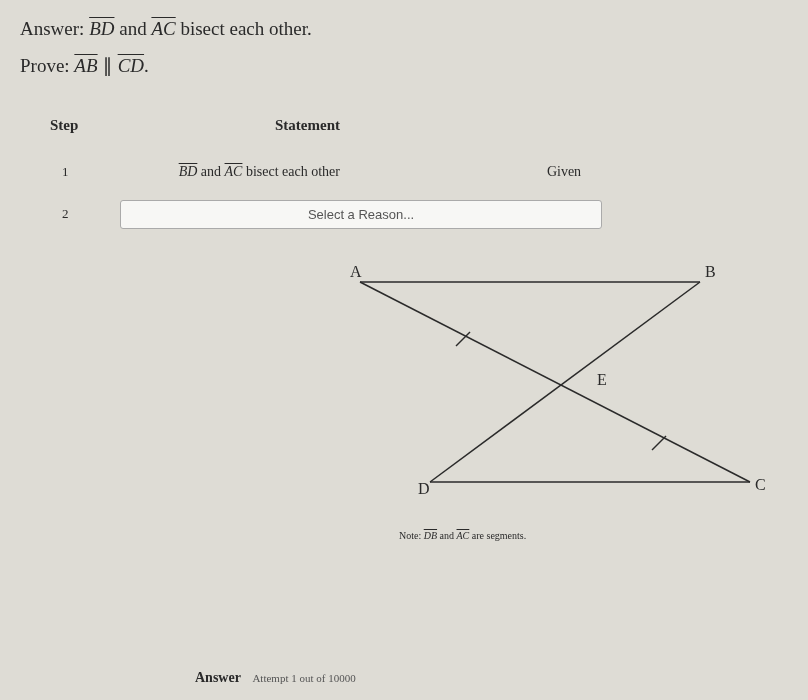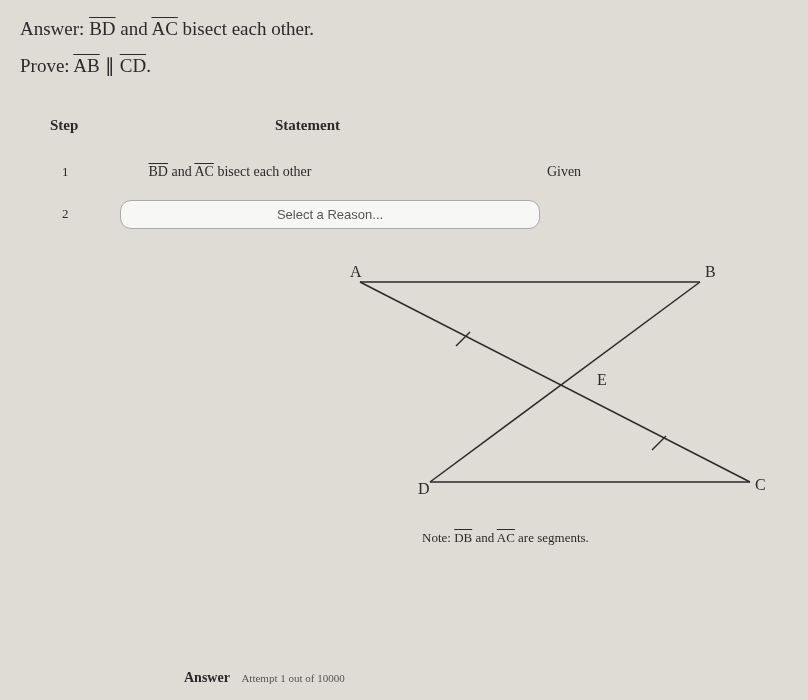--- a/index.html
+++ b/index.html
@@ -12,20 +12,21 @@
       padding: 18px 20px;
       position: relative;
     }
     .header-line {
       font-size: 19px;
       margin-bottom: 14px;
       font-family: Georgia, serif;
     }
     .overline {
       text-decoration: overline;
+      font-style: italic;
     }
     .parallel-sym {
       font-family: Arial, sans-serif;
     }
     .table-area {
       margin-top: 40px;
       padding-left: 30px;
     }
     .table-header {
       display: grid;
@@ -37,48 +38,48 @@
     }
     .table-row {
       display: grid;
       grid-template-columns: 70px 220px 1fr;
       align-items: center;
       font-size: 14px;
       min-height: 36px;
       margin-bottom: 6px;
     }
     .step-col { text-align: left; padding-left: 12px; font-size: 13px; }
-    .statement-col { text-align: center; }
+    .statement-col { text-align: right; }
     .reason-col { text-align: center; }
     .reason-select {
       background: #f7f7f5;
       border: 1px solid #aaa;
-      border-radius: 11px;
+      border-radius: 3px;
       padding: 6px 28px;
       font-size: 13px;
       color: #555;
       cursor: pointer;
       display: inline-block;
-      width: 420px;
+      width: 482px;
       font-family: Arial, sans-serif;
     }
     .diagram-container {
       margin-top: 20px;
       margin-left: 310px;
     }
     .diagram-note {
-      font-size: 13px;
+      font-size: 10px;
       margin-top: 14px;
-      margin-left: 92px;
+      margin-left: 69px;
       font-family: Georgia, serif;
     }
     .answer-line {
       position: absolute;
       bottom: 14px;
-      left: 184px;
+      left: 195px;
       font-size: 14px;
     }
     .answer-label { font-weight: bold; }
     .attempt-text { font-size: 11px; color: #555; margin-left: 8px; }
     svg text { font-family: Georgia, serif; }
   </style>
 </head>
 <body>
 
 <div class="header-line">

